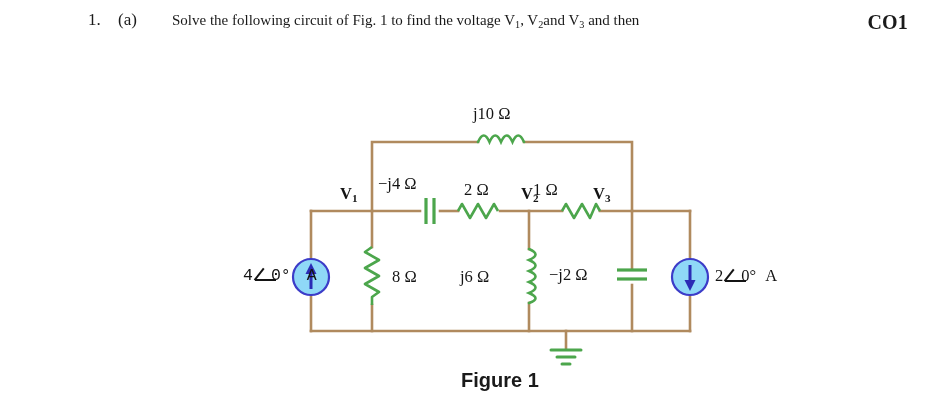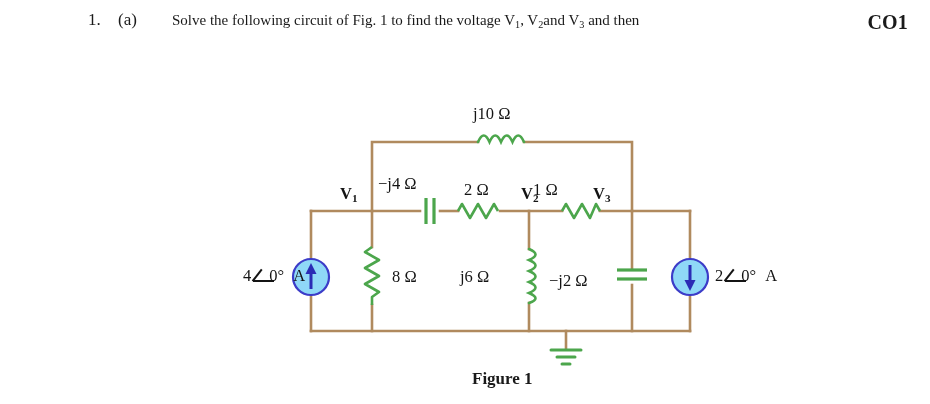--- a/index.html
+++ b/index.html
@@ -55,25 +55,25 @@
     position: absolute;
     left: 0;
     top: 0;
     width: 930px;
     height: 404px;
   }
 
   
   .fig-caption {
     position: absolute;
-    left: 472px;
+    left: 461px;
     top: 369px;
-    font-size: 17px;
+    font-size: 20px;
     font-weight: 700;
-    font-family: Liberation Serif, serif;
+    font-family: Liberation Sans, sans-serif;
   }
 
   
   .lbl {
     position: absolute;
     font-family: "Liberation Serif", "DejaVu Serif", serif;
     font-size: 16.5px;
     color: #141414;
     white-space: nowrap;
   }
@@ -242,25 +242,25 @@
   </div>
   <div class="lbl" style="left:533px; top:180px;">
     <span>1 Ω</span>
   </div>
   <div class="lbl" style="left:392px; top:267px;">
     <span>8 Ω</span>
   </div>
   <div class="lbl" style="left:460px; top:267px;">
     <span class="it">j6 Ω</span>
   </div>
-  <div class="lbl" style="left:549px; top:271px;">
+  <div class="lbl" style="left:549px; top:265px;">
     <span class="it">−j2 Ω</span>
   </div>
 
-  <div class="lbl" style="left:243px; top:266px;">
+  <div class="lbl" style="left:243px; top:266px;font-family:Liberation Mono, monospace;">
     <span>4</span><span class="ang"><span class="ang-mark"></span><span class="deg"><span>0</span>°</span></span>
     <span>A</span>
   </div>
   <div class="lbl" style="left:715px; top:266px;text-align:right;">
     <span>2</span><span class="ang"><span class="ang-mark"></span><span class="deg"><span>0</span>°</span></span>
     <span>A</span>
   </div>
 
   <div class="fig-caption">Figure 1</div>
 

